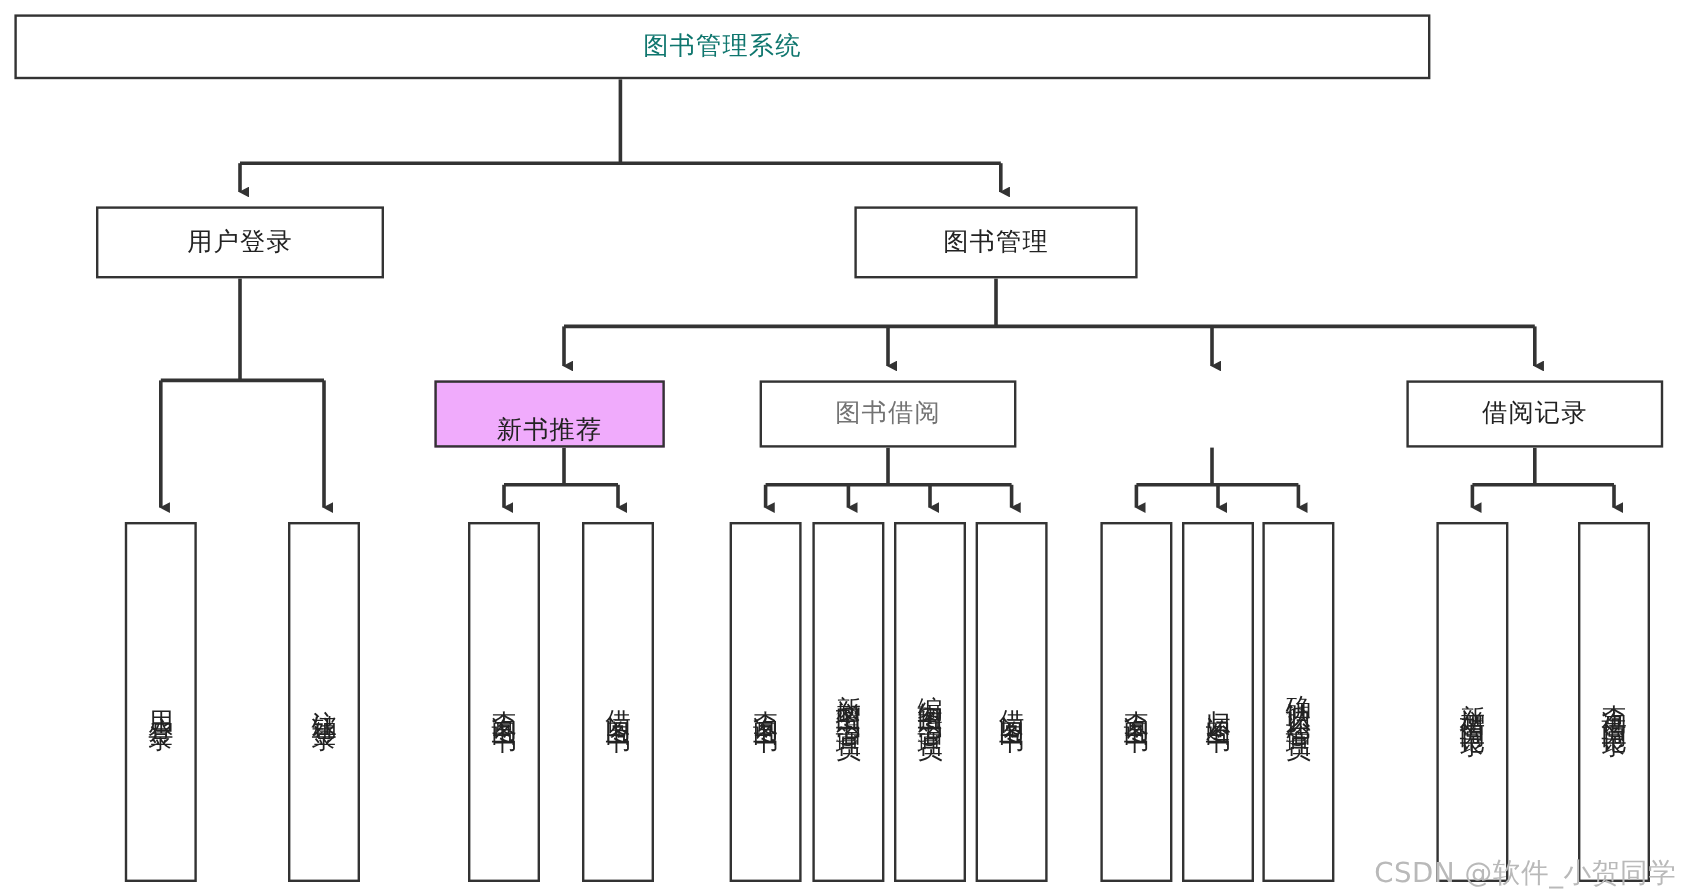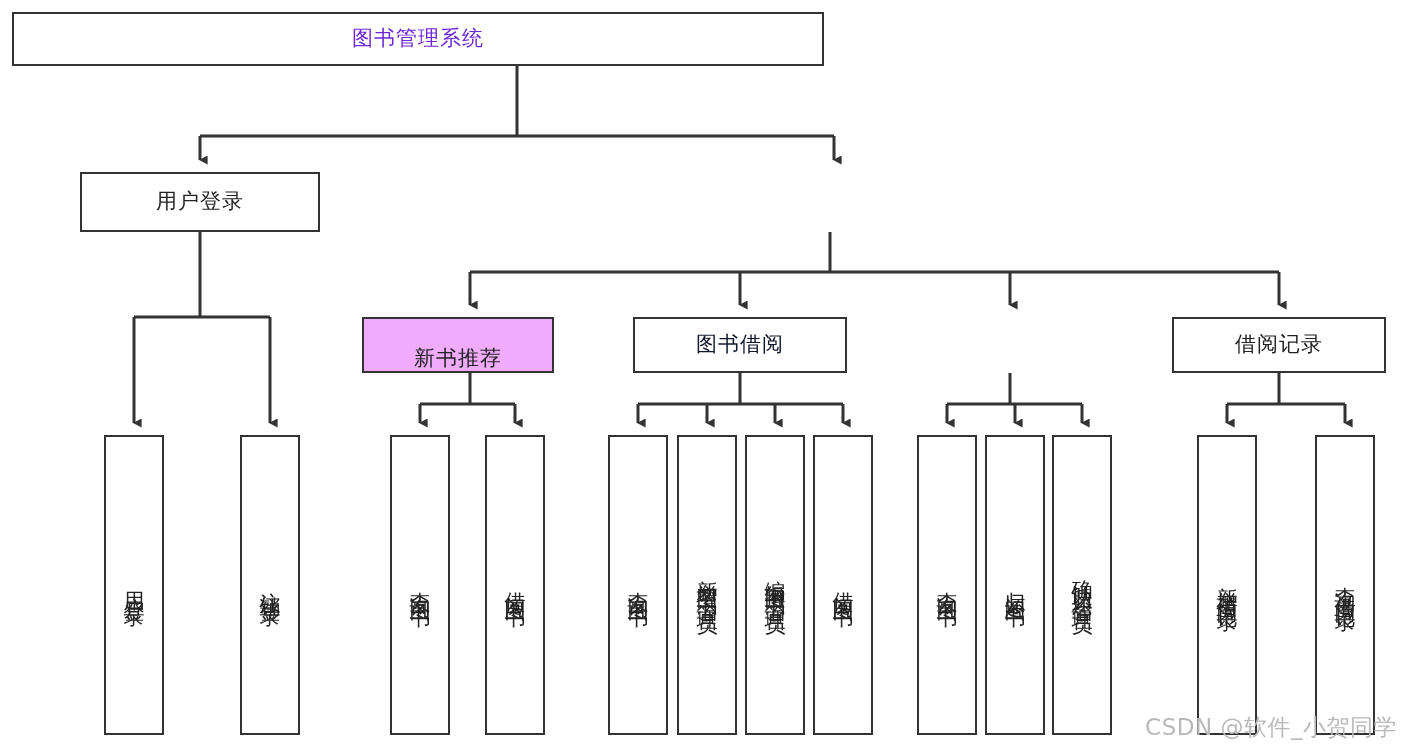--- a/index.html
+++ b/index.html
@@ -115,32 +115,35 @@
       <path d="M 1015,404 L 1015,423" marker-end="url(#arrowhead)"></path>
       <path d="M 1082,404 L 1082,423" marker-end="url(#arrowhead)"></path>
 
       <path d="M 1279,373 L 1279,404"></path>
       <path d="M 1227,404 L 1345,404"></path>
       <path d="M 1227,404 L 1227,423" marker-end="url(#arrowhead)"></path>
       <path d="M 1345,404 L 1345,423" marker-end="url(#arrowhead)"></path>
     </g>
   </svg>
 
-  <div class="node-box horiz" id="node-root" style="left: 12px; top: 12px; width: 812px; height: 54px; border-color: rgb(51, 51, 51); background: rgb(255, 255, 255); color: #6d28d9;">
+  <div class="node-box horiz" id="node-root" style="left: 12px; top: 12px; width: 1180px; height: 54px; border-color: rgb(51, 51, 51); background: rgb(255, 255, 255); color: #0f766e;">
     <span class="node-label">图书管理系统</span>
   </div>
 
   <div class="node-box horiz" id="node-l2-0" style="left: 80px; top: 172px; width: 240px; height: 60px; border-color: rgb(51, 51, 51); background: rgb(255, 255, 255); color: rgb(34, 34, 34);">
     <span class="node-label">用户登录</span>
   </div>
+  <div class="node-box horiz" id="node-l2-1" style="left: 712px; top: 172px; width: 236px; height: 60px; border-color: rgb(51, 51, 51); background: rgb(255, 255, 255); color: rgb(34, 34, 34);">
+    <span class="node-label">图书管理</span>
+  </div>
 
   <div class="node-box horiz" id="node-l3-0" style="left: 362px; top: 317px; width: 192px; height: 56px; border-color: rgb(51, 51, 51); background: #f0abfc; color: rgb(34, 34, 34); align-items: flex-end;">
     <span class="node-label">新书推荐</span>
   </div>
-  <div class="node-box horiz" id="node-l3-1" style="left: 633px; top: 317px; width: 214px; height: 56px; border-color: rgb(51, 51, 51); background: rgb(255, 255, 255); color: #0f172a;">
+  <div class="node-box horiz" id="node-l3-1" style="left: 633px; top: 317px; width: 214px; height: 56px; border-color: rgb(51, 51, 51); background: rgb(255, 255, 255); color: #737373;">
     <span class="node-label">图书借阅</span>
   </div>
   <div class="node-box horiz" id="node-l3-3" style="left: 1172px; top: 317px; width: 214px; height: 56px; border-color: rgb(51, 51, 51); background: rgb(255, 255, 255); color: rgb(34, 34, 34);">
     <span class="node-label">借阅记录</span>
   </div>
 
   <div class="node-box vert" style="left: 104px; top: 435px; width: 60px; height: 300px; border-color: rgb(51, 51, 51); background: rgb(255, 255, 255); color: rgb(34, 34, 34);">
     <span class="vtext">用户登录</span>
   </div>
   <div class="node-box vert" style="left: 240px; top: 435px; width: 60px; height: 300px; border-color: rgb(51, 51, 51); background: rgb(255, 255, 255); color: rgb(34, 34, 34);">

